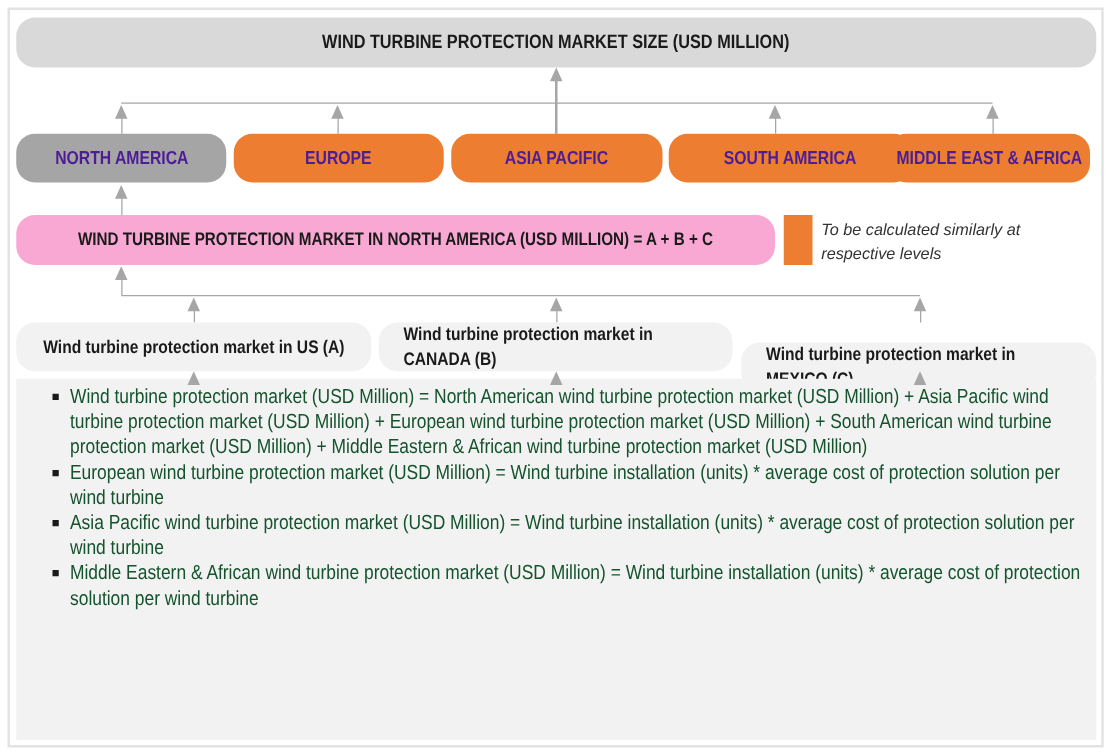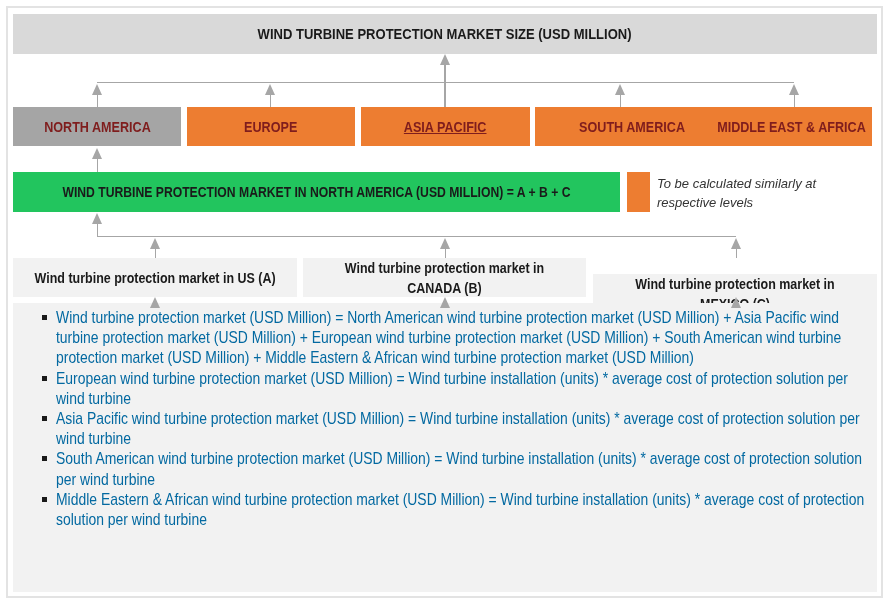--- a/index.html
+++ b/index.html
@@ -1,31 +1,31 @@
 <!DOCTYPE html>
 <html><head>
 <meta charset="utf-8">
 <style>
   html, body { margin:0; padding:0; background:#ffffff; }
   body { width:889px; height:605px; position:relative; overflow:hidden; font-family:"Liberation Sans", sans-serif; color:#1a1a1a; }
   .frame { position:absolute; left:6px; top:6px; width:877px; height:592px; border:2px solid #e3e3e3; box-sizing:border-box; }
-  .box { position:absolute; display:flex; align-items:center; justify-content:center; text-align:center; box-sizing:border-box; }
+  .box { position:absolute; display:flex; align-items:center; justify-content:center; box-sizing:border-box;border-radius:15px; }
   .cond { display:inline-block; transform:scaleX(0.84); transform-origin:center; white-space:nowrap; }
   .title { left:13px; top:14px; width:864px; height:40px; background:#d9d9d9; font-weight:bold; font-size:15.5px; }
-  .region { top:107px; height:39px; font-weight:bold; font-size:15px; color:#7f1d1d; }
+  .region { top:107px; height:39px; font-weight:bold; font-size:15px; color:#4c1d95; }
   .orange { background:#ed7d31; }
   .gray { background:#a5a5a5; }
-  .na-formula { left:13px; top:172px; width:607px; height:40px; background:#22c55e; font-weight:bold; font-size:14.5px; }
+  .na-formula { left:13px; top:172px; width:607px; height:40px; background:#f9a8d4; font-weight:bold; font-size:14.5px; }
   .legend-swatch { position:absolute; left:627px; top:172px; width:23px; height:40px; background:#ed7d31; }
   .legend-text { position:absolute; left:657px; top:174px; width:200px; font-style:italic; font-size:13px; line-height:19px; color:#333; font-family:"Liberation Sans", sans-serif; }
   .country { top:258px; height:39px; background:#f2f2f2; font-weight:bold; font-size:14.5px; line-height:20px; }
   .country .cond { white-space:normal; transform:scaleX(0.86); }
   .list { position:absolute; left:13px; top:303px; width:864px; height:289px; background:#f2f2f2; box-sizing:border-box; padding:4px 10px 0 30px; }
   .list ul { margin:0; padding:0; list-style:none; }
-  .list li { position:relative; padding-left:13px; font-size:16.2px; line-height:20.2px; color:#0369a1; }
+  .list li { position:relative; padding-left:13px; font-size:16.2px; line-height:20.2px; color:#14532d; }
   .list li .txt { display:block; transform:scaleX(0.86); transform-origin:left top; width:116%; }
   .list li::before { content:""; position:absolute; left:-1px; top:8px; width:5px; height:5px; background:#1a1a1a; }
   .line { position:absolute; background:#a6a6a6; }
   .arrow { position:absolute; width:0; height:0; border-left:5px solid transparent; border-right:5px solid transparent; border-bottom:11px solid #a6a6a6; }
 </style>
 </head>
 <body>
 
 <div class="frame"></div>
 
@@ -44,21 +44,21 @@
 <div class="arrow" style="left:615px; top:84px;"></div>
 <div class="line" style="left:794px; top:94px; width:1px; height:13px;"></div>
 <div class="arrow" style="left:789px; top:84px;"></div>
 
 <div class="box region gray" style="left:13px; width:168px;">
   <span class="cond">NORTH AMERICA</span>
 </div>
 <div class="box region orange" style="left:187px; width:168px;">
   <span class="cond">EUROPE</span>
 </div>
-<div class="box region orange" style="left:361px; width:169px;text-decoration:underline;">
+<div class="box region orange" style="left:361px; width:169px;">
   <span class="cond">ASIA PACIFIC</span>
 </div>
 <div class="box region orange" style="left:535px; width:195px;">
   <span class="cond">SOUTH AMERICA</span>
 </div>
 <div class="box region orange" style="left:710px; width:162px;">
   <span class="cond">MIDDLE EAST &amp; AFRICA</span>
 </div>
 
 <div class="line" style="left:97px; top:158px; width:1px; height:14px;"></div>
@@ -96,23 +96,20 @@
     <li>
         <span class="txt">Wind turbine protection market (USD Million) = North American wind turbine protection market (USD Million) + Asia Pacific wind turbine protection market (USD Million) + European wind turbine protection market (USD Million) + South American wind turbine protection market (USD Million) + Middle Eastern &amp; African wind turbine protection market (USD Million)</span>
       </li>
     <li>
         <span class="txt">European wind turbine protection market (USD Million) = Wind turbine installation (units) * average cost of protection solution per wind turbine</span>
       </li>
     <li>
         <span class="txt">Asia Pacific wind turbine protection market (USD Million) = Wind turbine installation (units) * average cost of protection solution per wind turbine</span>
       </li>
     <li>
-        <span class="txt">South American wind turbine protection market (USD Million) = Wind turbine installation (units) * average cost of protection solution per wind turbine</span>
-      </li>
-    <li>
         <span class="txt">Middle Eastern &amp; African wind turbine protection market (USD Million) = Wind turbine installation (units) * average cost of protection solution per wind turbine</span>
       </li>
   </ul>
 </div>
 
 <div class="arrow" style="left:150px; top:297px;"></div>
 <div class="arrow" style="left:440px; top:297px;"></div>
 <div class="arrow" style="left:731px; top:297px;"></div>
 
 </body></html>

